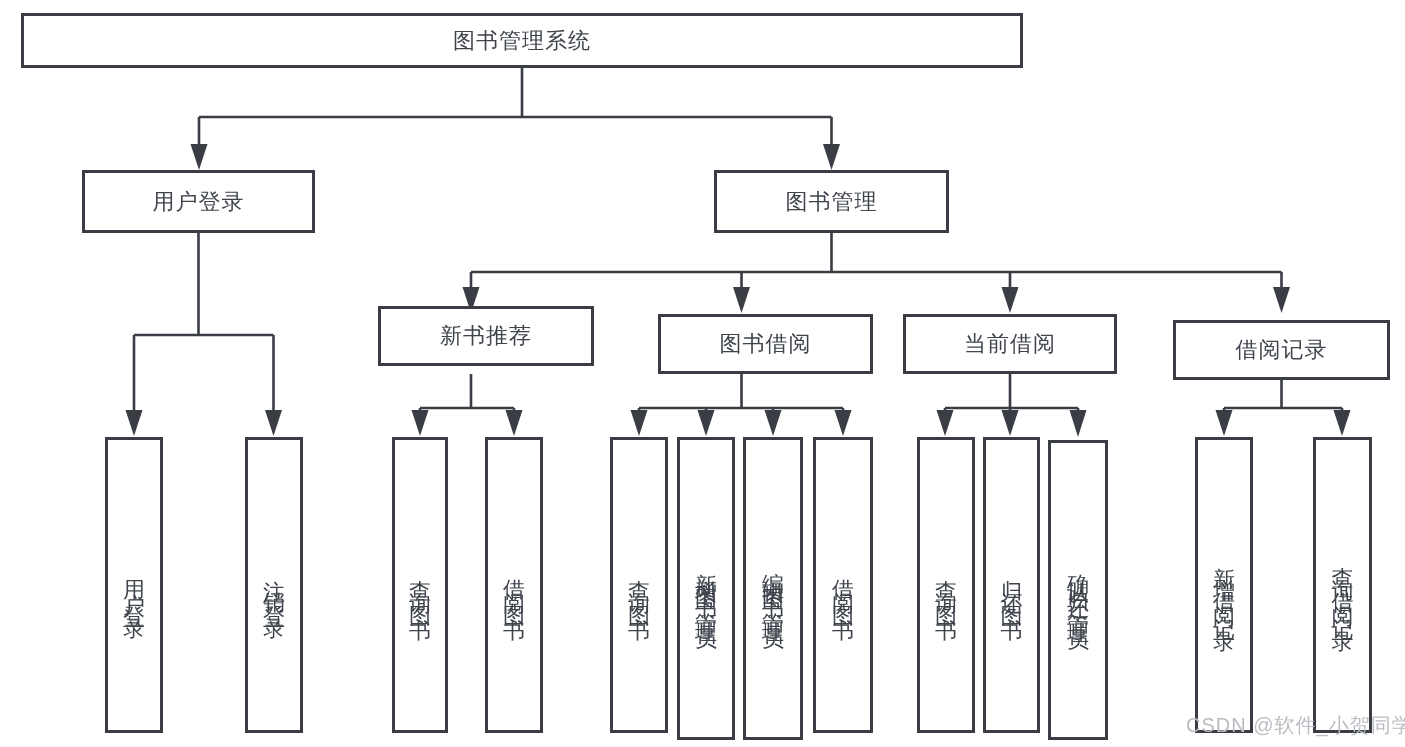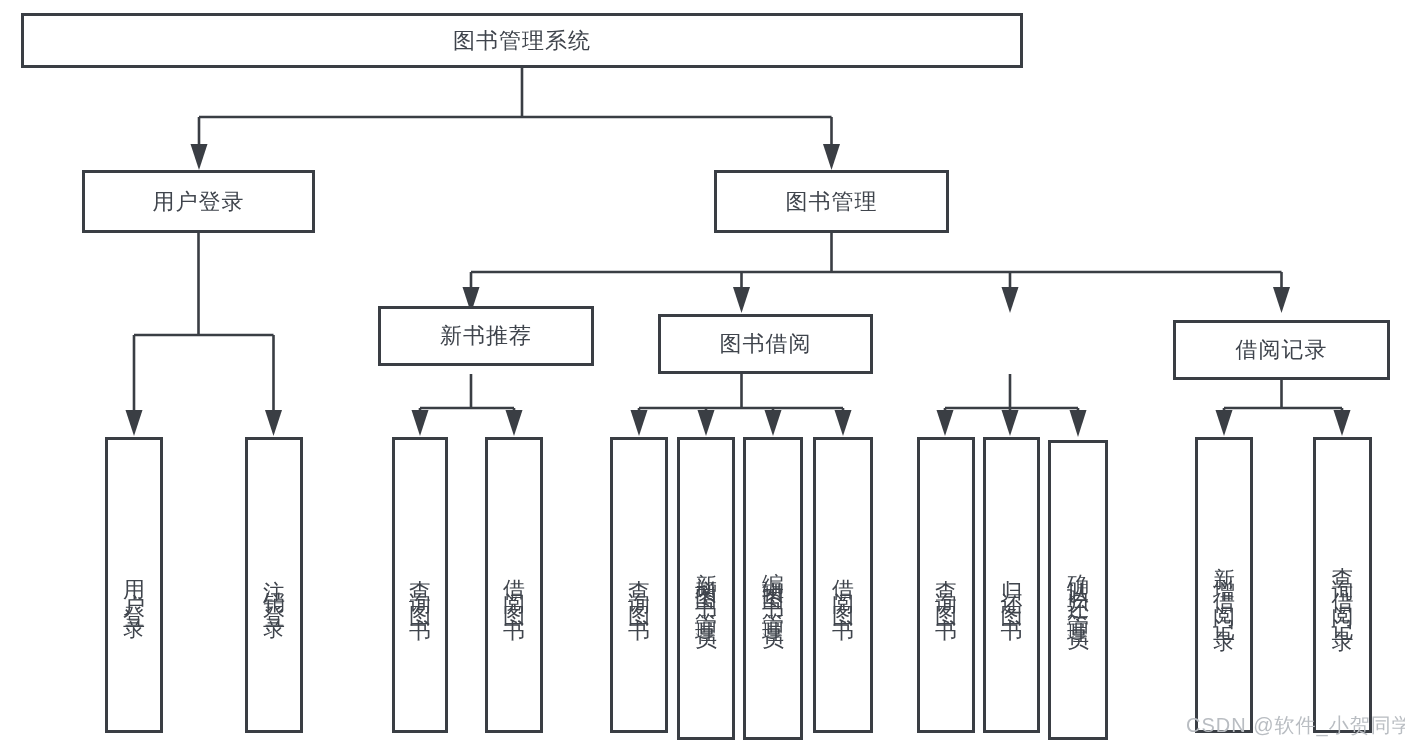--- a/index.html
+++ b/index.html
@@ -86,20 +86,21 @@
     </g>
   </svg>
 
   <div class="node h" style="left:21px; top:13px; width:1002px; height:55px;">图书管理系统</div>
 
   <div class="node h" style="left:82px; top:170px; width:233px; height:63px;">用户登录</div>
   <div class="node h" style="left:714px; top:170px; width:235px; height:63px;">图书管理</div>
 
   <div class="node h" style="left:363px; top:306px; width:216px; height:60px;margin-left:15px;">新书推荐</div>
   <div class="node h" style="left:658px; top:314px; width:215px; height:60px;">图书借阅</div>
+  <div class="node h" style="left:903px; top:314px; width:214px; height:60px;">当前借阅</div>
   <div class="node h" style="left:1173px; top:320px; width:217px; height:60px;">借阅记录</div>
 
   <div class="node v" style="left:105px; top:437px; width:58px; height:296px;">用户登录</div>
   <div class="node v" style="left:245px; top:437px; width:58px; height:296px;">注销登录</div>
 
   <div class="node v" style="left:392px; top:437px; width:56px; height:296px;">查询图书</div>
   <div class="node v" style="left:485px; top:437px; width:58px; height:296px;">借阅图书</div>
 
   <div class="node v" style="left:610px; top:437px; width:58px; height:296px;">查询图书</div>
   <div class="node v long" style="left:677px; top:437px; width:58px; height:303px;">新增图书（管理员）</div>

